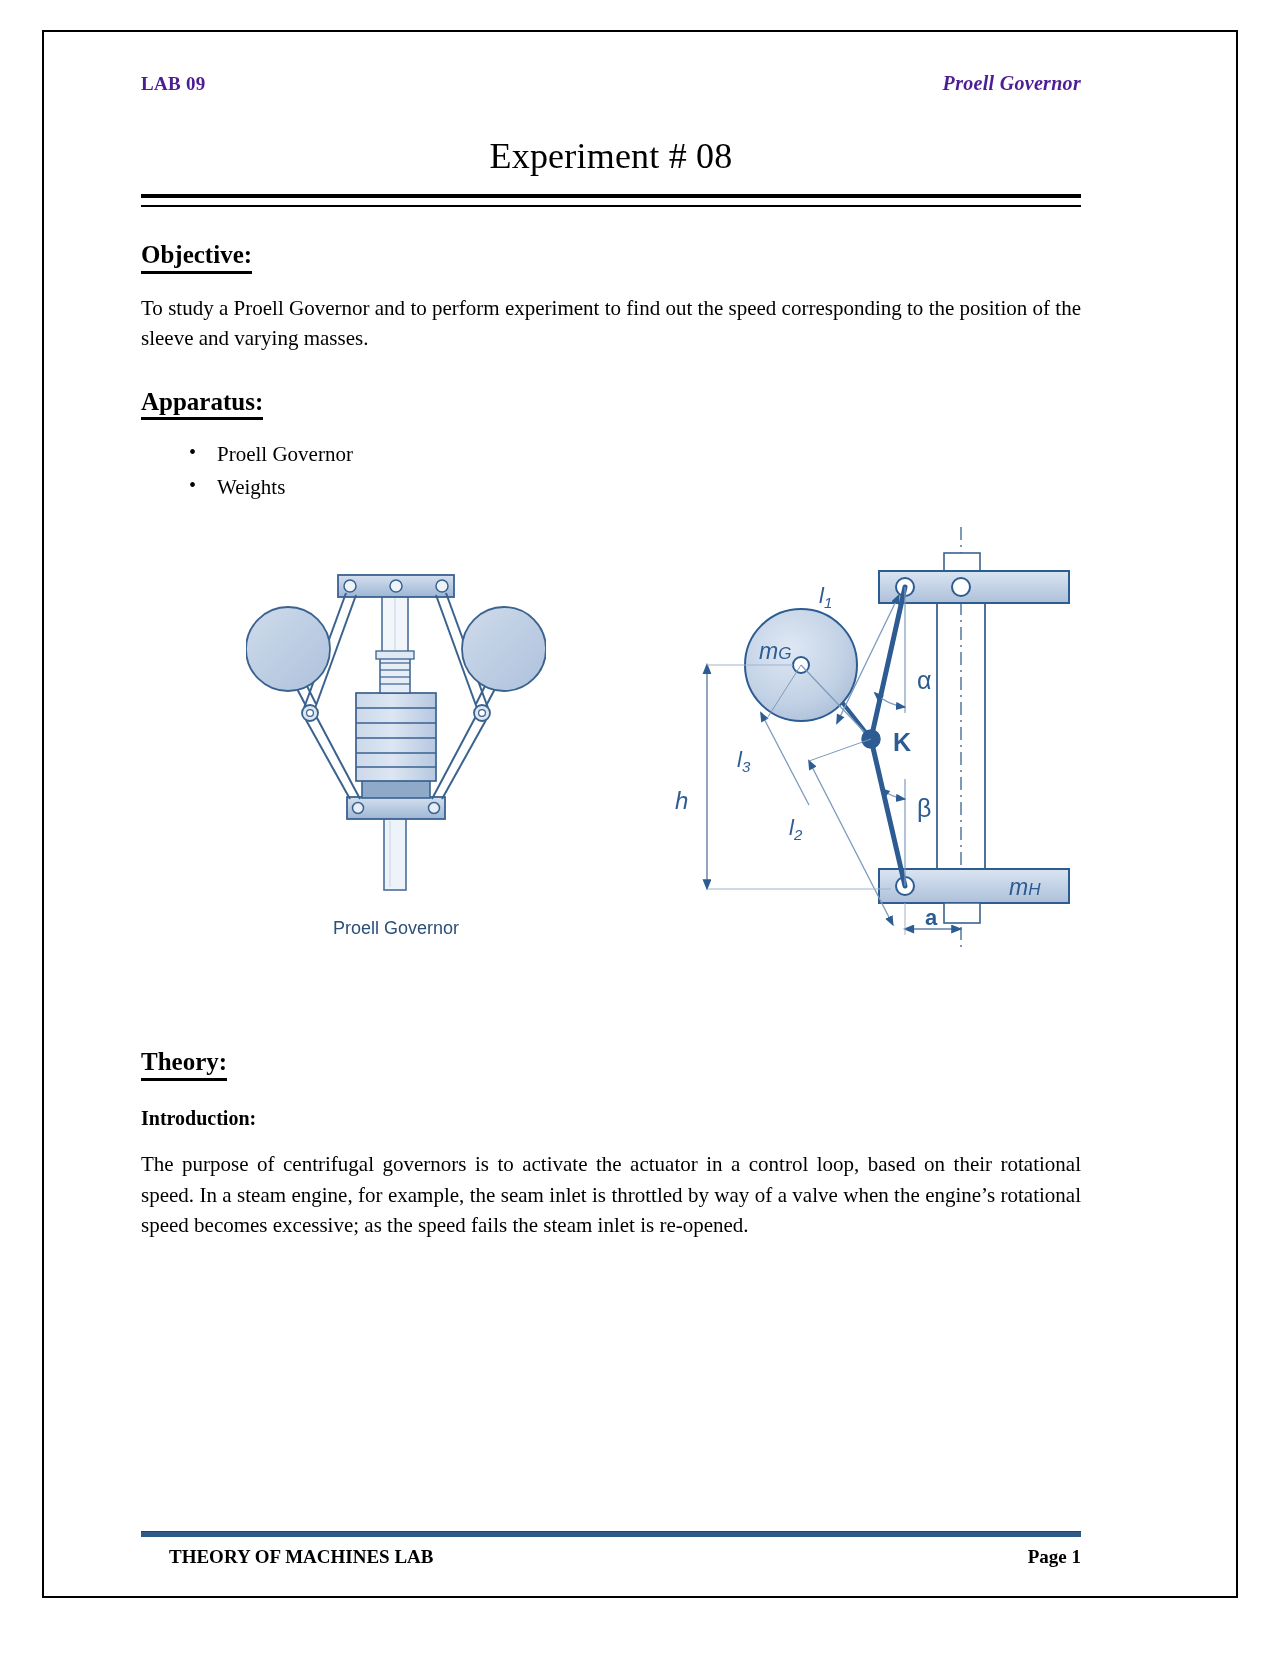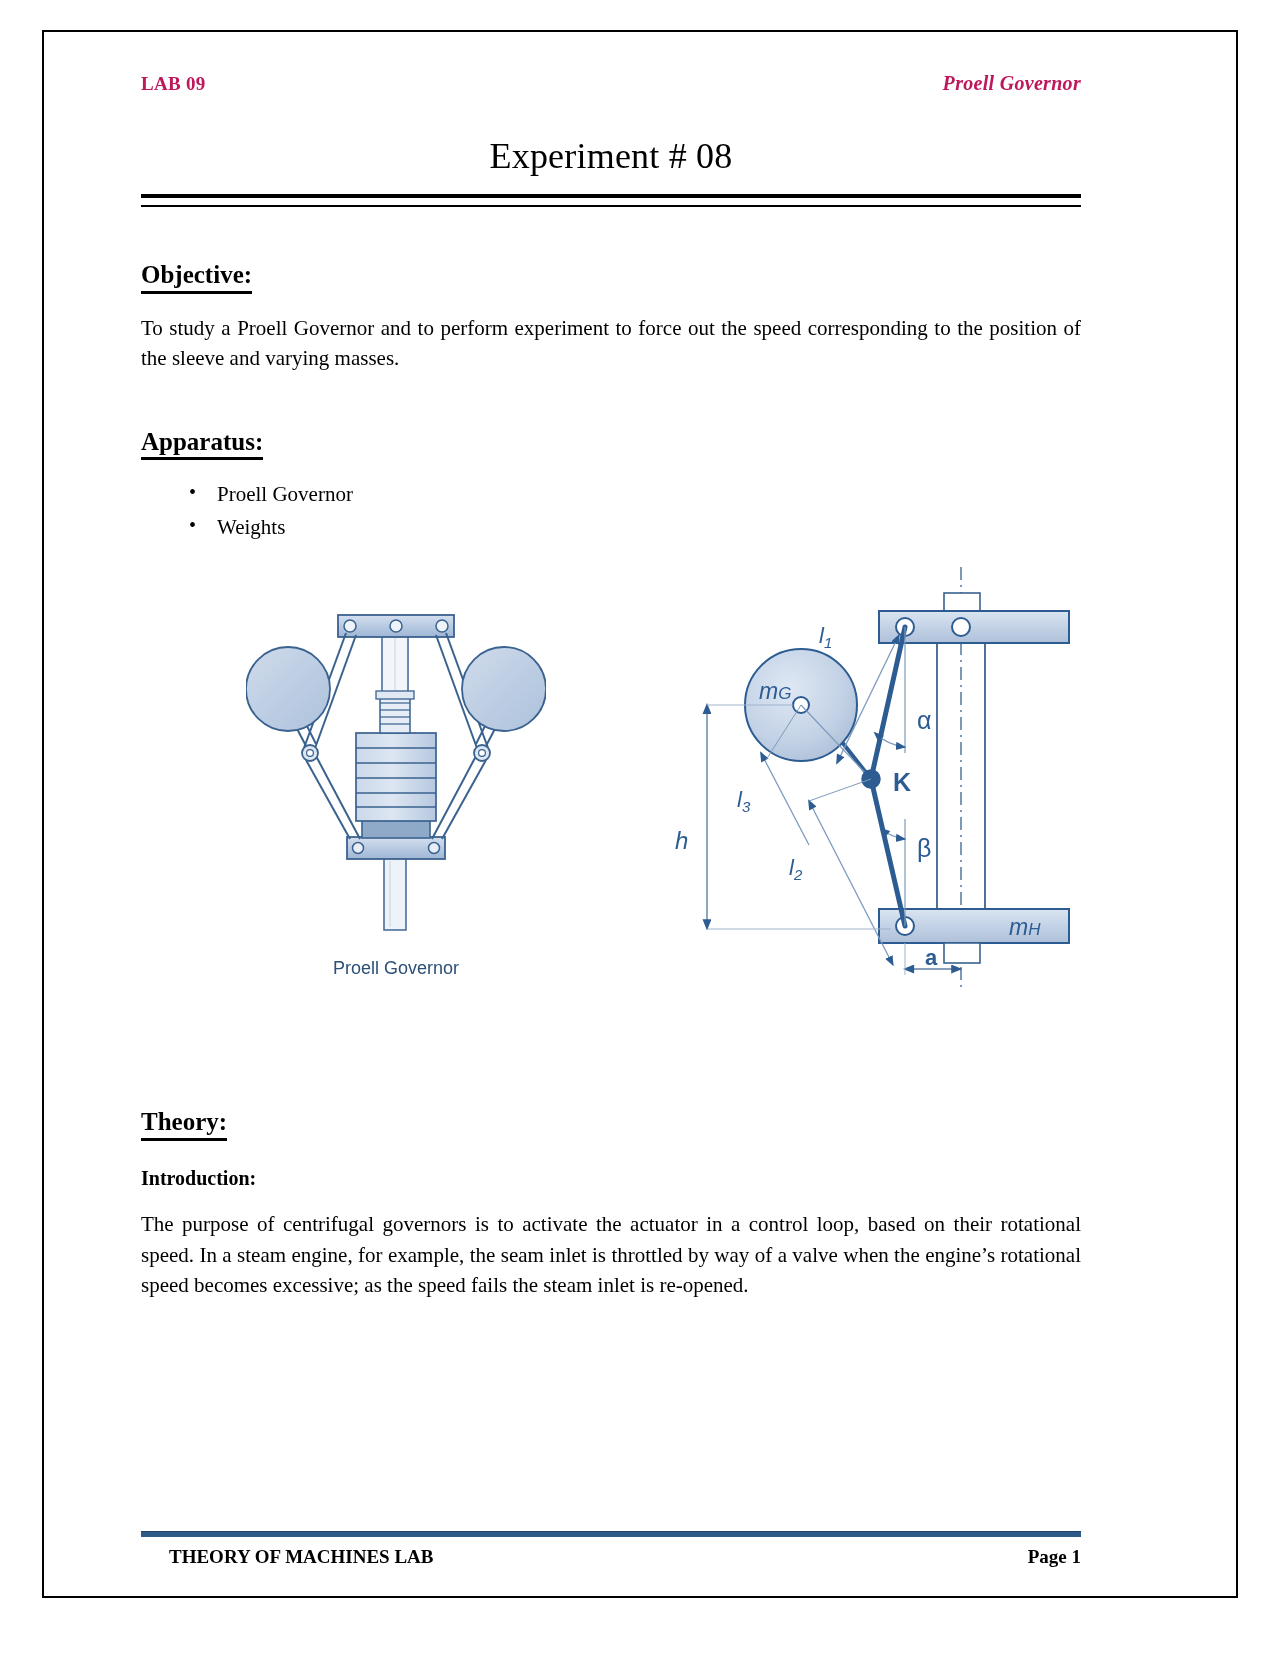--- a/index.html
+++ b/index.html
@@ -34,21 +34,21 @@
     height: 1480px;
   }
 
   
   .running-header {
     display: flex;
     justify-content: space-between;
     align-items: baseline;
     font-size: 19px;
     font-weight: bold;
-    color: #be185d;
+    color: #4c1d95;
     letter-spacing: 0.3px;
   }
   .running-header .rh-right {
     font-style: italic;
     font-size: 20px;
   }
 
   
   .doc-title {
     text-align: center;
@@ -68,21 +68,21 @@
   
   h2.sec-head {
     font-size: 25px;
     font-weight: bold;
     margin: 34px 0 0 0;
     display: inline-block;
     border-bottom: 3px solid #000;
     padding-bottom: 1px;
     line-height: 1.15;
   }
-  .sec-head-wrap { display: block; margin-top: 20px; }
+  .sec-head-wrap { display: block; }
   h3.sub-head {
     font-size: 20px;
     font-weight: bold;
     margin: 26px 0 0 0;
   }
 
   
   p.body-text {
     font-size: 21px;
     line-height: 1.45;
@@ -169,21 +169,21 @@
       <span class="rh-left">LAB 09</span>
       <span class="rh-right">Proell Governor</span>
     </div>
 
     <div class="doc-title">Experiment # 08</div>
     <div class="title-rule"></div>
 
     <div class="sec-head-wrap">
       <h2 class="sec-head">Objective:</h2>
     </div>
-    <p class="body-text">To study a Proell Governor and to perform experiment to force out the speed corresponding to the position of the sleeve and varying masses.</p>
+    <p class="body-text">To study a Proell Governor and to perform experiment to find out the speed corresponding to the position of the sleeve and varying masses.</p>
 
     <div class="sec-head-wrap">
       <h2 class="sec-head">Apparatus:</h2>
     </div>
     <ul class="apparatus-list">
       <li>Proell Governor</li>
       <li>Weights</li>
     </ul>
 
 

